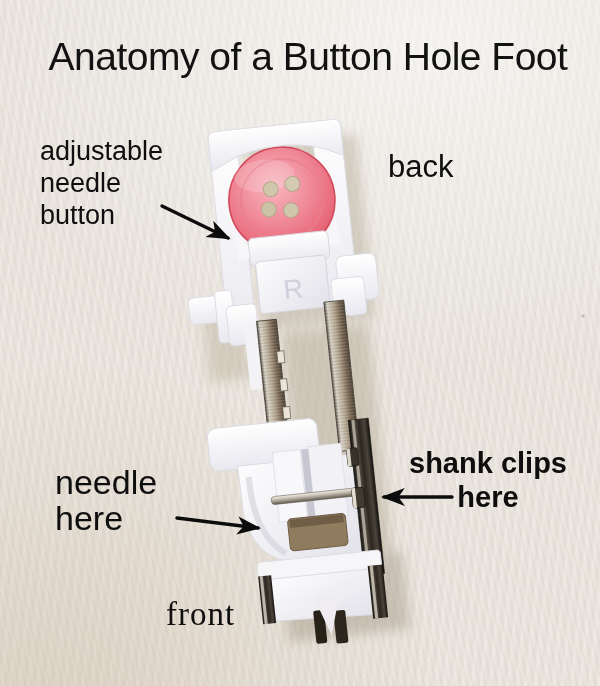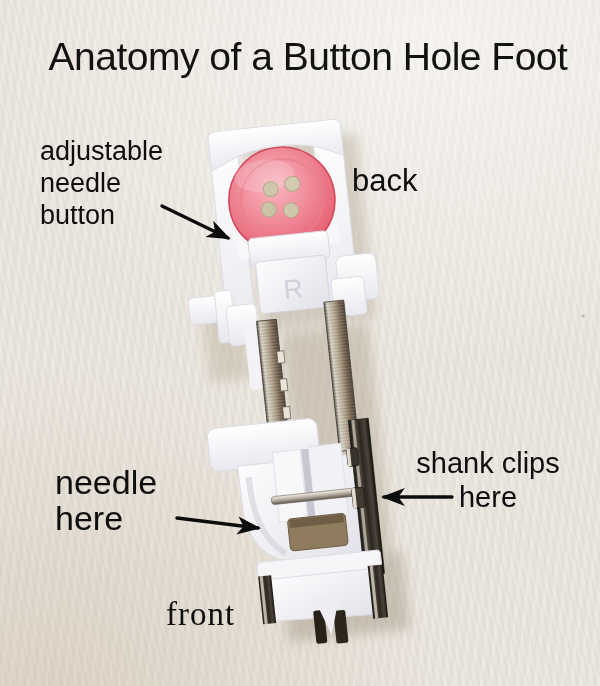--- a/index.html
+++ b/index.html
@@ -8,23 +8,23 @@
     background:
       radial-gradient(130% 80% at 72% 6%, rgba(255,255,255,0.55), rgba(255,255,255,0) 60%),
       radial-gradient(120% 90% at 8% 102%, rgba(189,167,138,0.30), rgba(189,167,138,0) 55%),
       repeating-linear-gradient(96deg, rgba(255,255,255,0.20) 0px, rgba(255,255,255,0) 3px, rgba(148,136,116,0.05) 6px, rgba(255,255,255,0) 9px),
       repeating-linear-gradient(78deg, rgba(120,110,95,0.04) 0 2px, rgba(255,255,255,0.07) 2px 6px),
       #e9e4dd;}
   .photo-svg{position:absolute;left:0;top:0;}
   .lbl{position:absolute;color:#0e0e0e;}
   #page-title{left:16px;right:0;top:34px;text-align:center;font-size:39px;line-height:45px;letter-spacing:-0.5px;color:#121212;}
   #lbl-adjustable{left:40px;top:135px;width:156px;font-size:27px;line-height:32px;}
-  #lbl-back{left:352px;top:149px;font-size:31px;margin-top:14px;}
+  #lbl-back{left:388px;top:149px;font-size:31px;}
   #lbl-needle{left:55px;top:464px;width:128px;font-size:34px;line-height:36px;}
-  #lbl-shank{left:404px;top:446px;width:168px;text-align:center;font-size:29px;line-height:34px;}
+  #lbl-shank{left:404px;top:446px;width:168px;text-align:center;font-size:29px;line-height:34px;font-weight:bold;}
   #lbl-front{left:166px;top:596px;font-size:33px;letter-spacing:1px;font-family:Liberation Serif, serif;}
 </style>
 </head>
 <body>
 
 <div class="page">
 
   <svg class="photo-svg" width="600" height="686" viewBox="0 0 600 686">
     <defs>
       <linearGradient id="wg" x1="0" y1="0" x2="0" y2="1">

